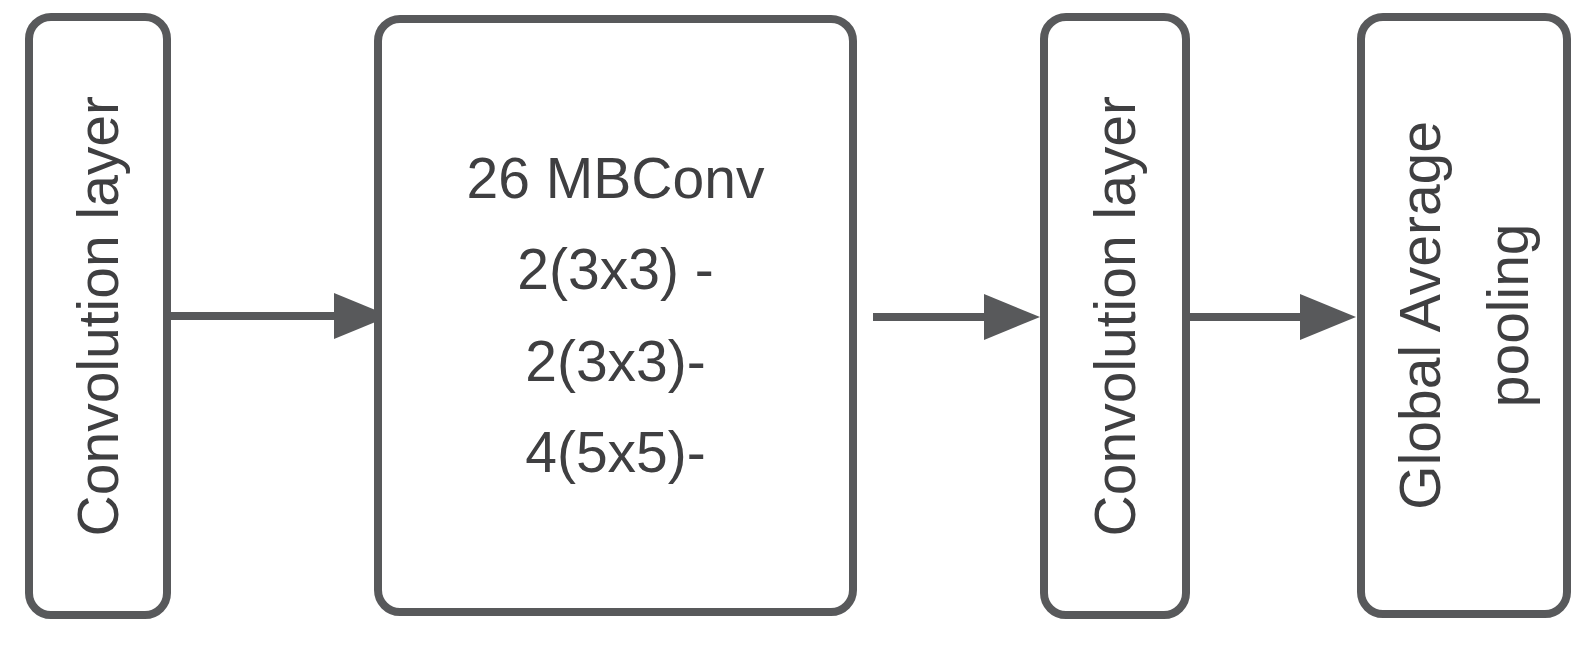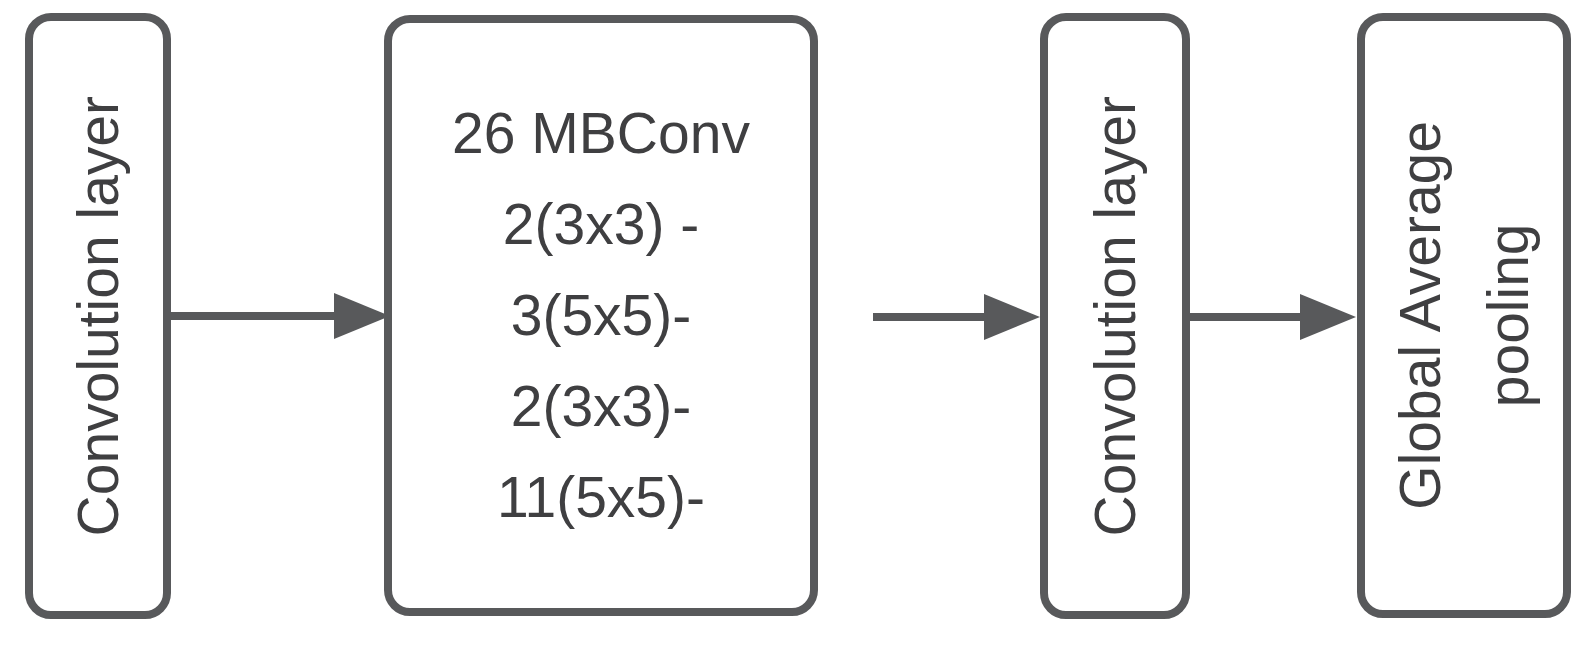--- a/index.html
+++ b/index.html
@@ -53,21 +53,21 @@
     position: absolute;
     width: 0;
     height: 0;
     border-top: 23px solid transparent;
     border-bottom: 23px solid transparent;
     border-left: 56px solid var(--arrow-color);
   }
 
   
   #node-conv1 { left: 25px;   top: 13px; width: 146px; height: 606px; }
-  #node-mbconv{ left: 384px;  top: 15px; width: 434px; height: 601px; }
+  #node-mbconv{ left: 374px;  top: 15px; width: 483px; height: 601px; }
   #node-conv2 { left: 1040px; top: 13px; width: 150px; height: 606px; }
   #node-gap   { left: 1357px; top: 13px; width: 214px; height: 605px; }
 
   
   #arrow1-line { left: 171px;  top: 312px; width: 166px; }
   #arrow1-head { left: 334px;  top: 293px; }
   #arrow2-line { left: 873px;  top: 313px; width: 114px; }
   #arrow2-head { left: 984px;  top: 294px; }
   #arrow3-line { left: 1190px; top: 313px; width: 112px; }
   #arrow3-head { left: 1300px; top: 294px; }
@@ -81,23 +81,22 @@
     <div class="vtext">Convolution layer</div>
   </div>
 
   <div class="arrow-line" id="arrow1-line"></div>
   <div class="arrow-head" id="arrow1-head"></div>
 
   <div class="node" id="node-mbconv">
     <div class="htext">
       <div>26 MBConv</div>
       <div>2(3x3) -</div>
-      <div>3(5x5)-</div>
       <div>2(3x3)-</div>
-      <div>11(5x5)-</div>
+      <div>4(5x5)-</div>
     </div>
   </div>
 
   <div class="arrow-line" id="arrow2-line"></div>
   <div class="arrow-head" id="arrow2-head"></div>
 
   <div class="node" id="node-conv2">
     <div class="vtext">Convolution layer</div>
   </div>
 

